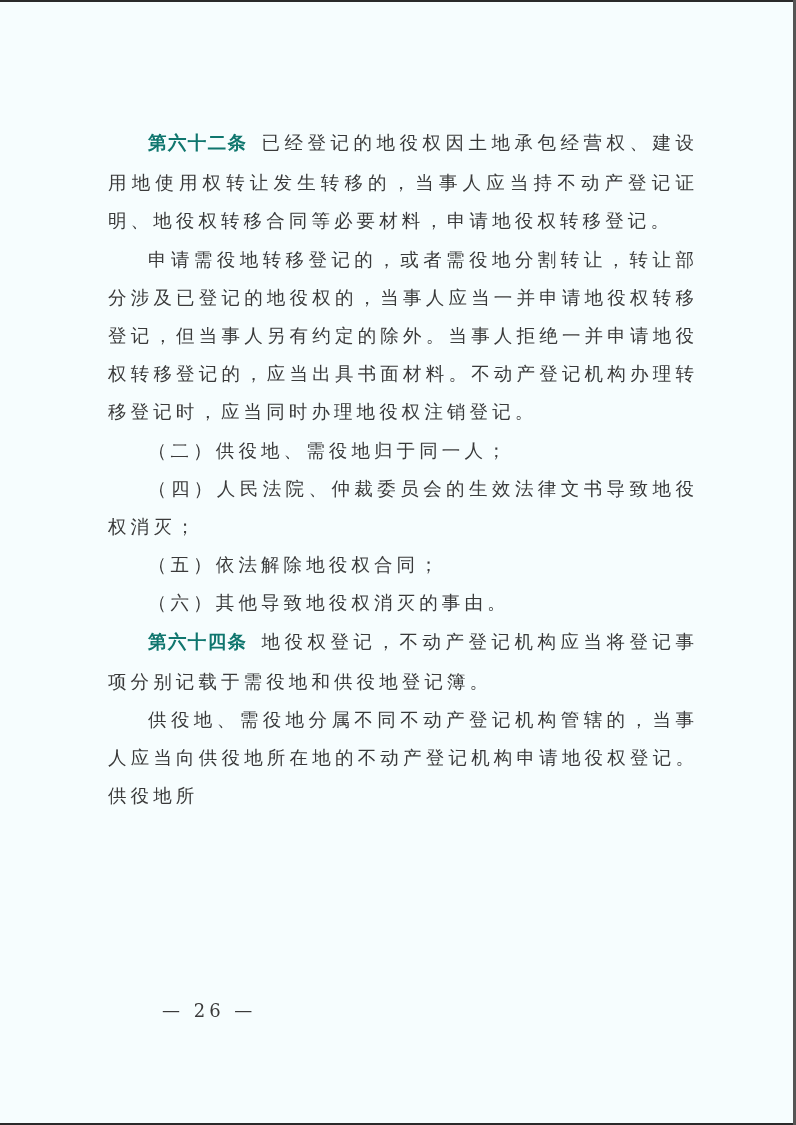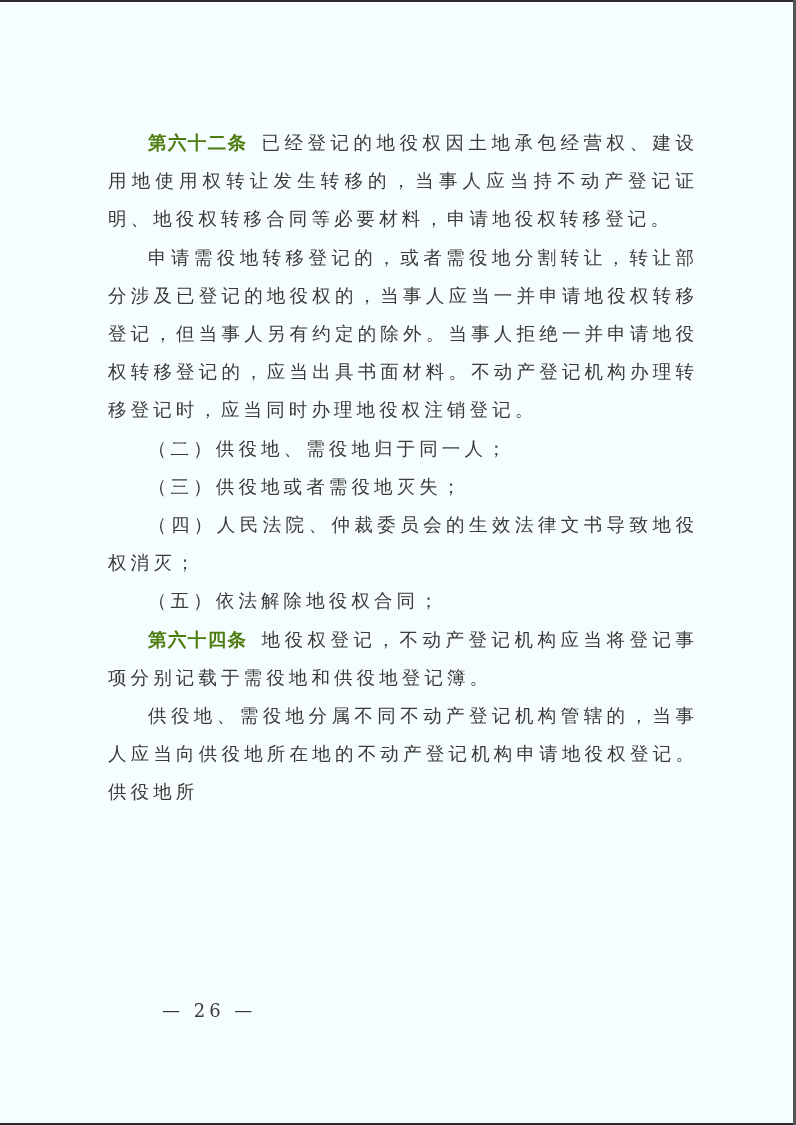--- a/index.html
+++ b/index.html
@@ -19,42 +19,42 @@
   .para {
     margin: 0;
     font-size: 18.5px;
     line-height: 38.2px;
     letter-spacing: 4.1px;
     text-indent: 40px;
     text-align: justify;
     word-break: break-all;
   }
   .heading {
-    font-family: Liberation Serif, serif;
+    font-family: Liberation Mono, monospace;
     font-weight: bold;
-    color: #4d7c0f;
+    color: #0f766e;
     letter-spacing: 1px;
     margin-right: 14px;
   }
   .folio {
     position: absolute; left: 122px; top: 1000px;
     font-size: 18px; letter-spacing: 4px; color: #3a3a3a; margin-left: 40px;
   }
 </style>
 </head>
 <body>
 
 <div class="edge-top"></div>
 <div class="edge-bottom"></div>
 <div class="edge-right"></div>
 
 <div class="page">
   <p class="para"><span class="heading">第六十二条</span><span>已经登记的地役权因土地承包经营权、建设用地使用权转让发生转移的，当事人应当持不动产登记证明、地役权转移合同等必要材料，申请地役权转移登记。</span></p>
   <p class="para"><span>申请需役地转移登记的，或者需役地分割转让，转让部分涉及已登记的地役权的，当事人应当一并申请地役权转移登记，但当事人另有约定的除外。当事人拒绝一并申请地役权转移登记的，应当出具书面材料。不动产登记机构办理转移登记时，应当同时办理地役权注销登记。</span></p>
   <p class="para"><span>（二）供役地、需役地归于同一人；</span></p>
-  <p class="para"><span>（三）供役地或者需役地灭失；</span></p>
   <p class="para"><span>（四）人民法院、仲裁委员会的生效法律文书导致地役权消灭；</span></p>
   <p class="para"><span>（五）依法解除地役权合同；</span></p>
+  <p class="para"><span>（六）其他导致地役权消灭的事由。</span></p>
   <p class="para"><span class="heading">第六十四条</span><span>地役权登记，不动产登记机构应当将登记事项分别记载于需役地和供役地登记簿。</span></p>
   <p class="para"><span>供役地、需役地分属不同不动产登记机构管辖的，当事人应当向供役地所在地的不动产登记机构申请地役权登记。供役地所</span></p>
 </div>
 
 <div class="folio">— 26 —</div>
 
 </body></html>

